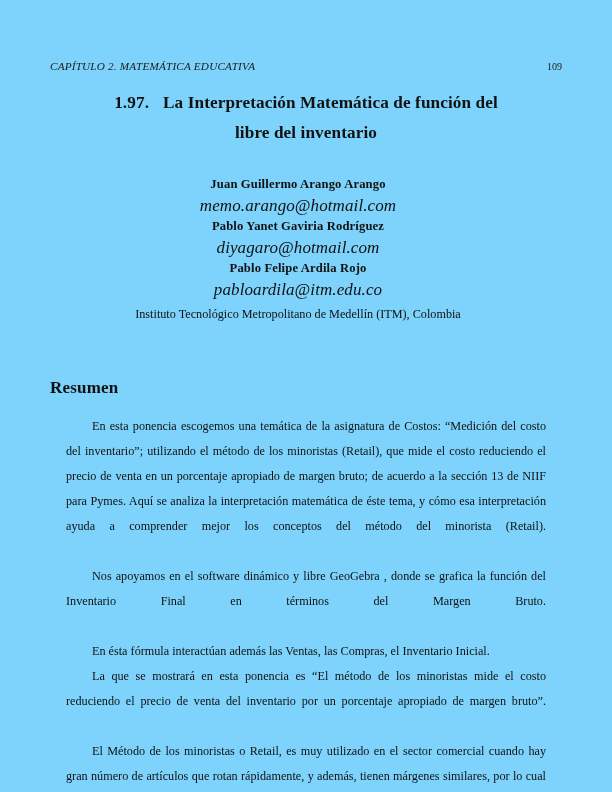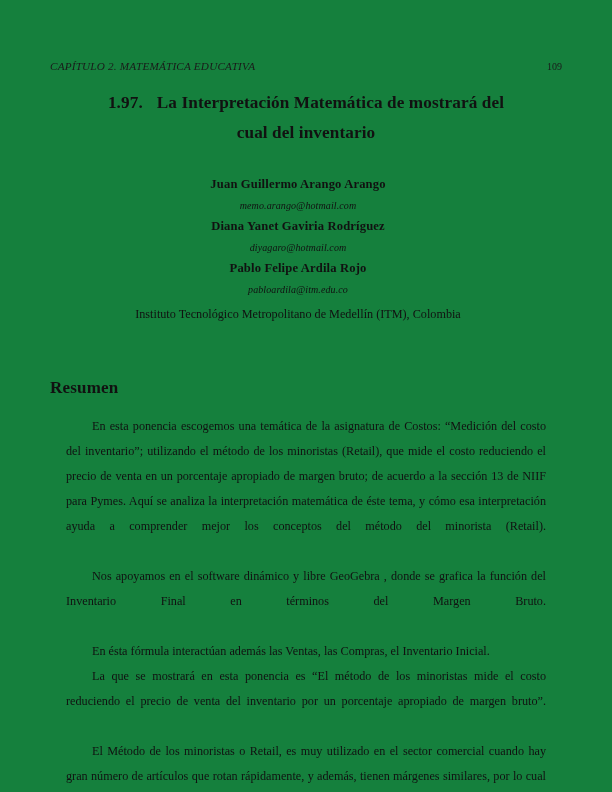--- a/index.html
+++ b/index.html
@@ -14,21 +14,21 @@
     font-family: "Liberation Serif", "DejaVu Serif", serif;
     color: #111111;
     overflow: hidden;
   }
 
   .page {
     position: absolute;
     inset: 0;
     width: 612px;
     height: 792px;
-    background: #15803d;
+    background: #7dd3fc;
   }
 
   
   .running-head {
     position: absolute;
     left: 50px;
     right: 50px;
     top: 60px;
     height: 18px;
     display: flex;
@@ -75,21 +75,21 @@
     text-align: center;
   }
   .author-name {
     font-weight: bold;
     font-size: 12.6px;
     line-height: 21px;
     letter-spacing: 0.15px;
   }
   .author-email {
     font-style: italic;
-    font-size: 10px;
+    font-size: 17px;
     line-height: 21px;
     letter-spacing: 0.1px;
   }
   .affiliation {
     font-size: 12.2px;
     line-height: 21px;
     margin-top: 4px;
   }
 
   
@@ -132,30 +132,30 @@
 
 <div class="page">
 
   <div class="running-head">
     <span class="rh-left">CAPÍTULO 2.  MATEMÁTICA EDUCATIVA</span>
     <span class="rh-page">109</span>
   </div>
 
   <div class="section-title">
     <div class="title-line-1">
-      <span class="sec-num">1.97.</span><span>La Interpretación Matemática de mostrará del</span>
+      <span class="sec-num">1.97.</span><span>La Interpretación Matemática de función del</span>
     </div>
-    <div class="title-line-2">cual del inventario</div>
+    <div class="title-line-2">libre del inventario</div>
   </div>
 
   <div class="authors">
     <div class="author-name">Juan Guillermo Arango Arango</div>
     <div class="author-email">memo.arango@hotmail.com</div>
 
-    <div class="author-name">Diana Yanet Gaviria Rodríguez</div>
+    <div class="author-name">Pablo Yanet Gaviria Rodríguez</div>
     <div class="author-email">diyagaro@hotmail.com</div>
 
     <div class="author-name">Pablo Felipe Ardila Rojo</div>
     <div class="author-email">pabloardila@itm.edu.co</div>
 
     <div class="affiliation">Instituto Tecnológico Metropolitano de Medellín (ITM), Colombia</div>
   </div>
 
   <div class="abstract-heading">Resumen</div>
 

